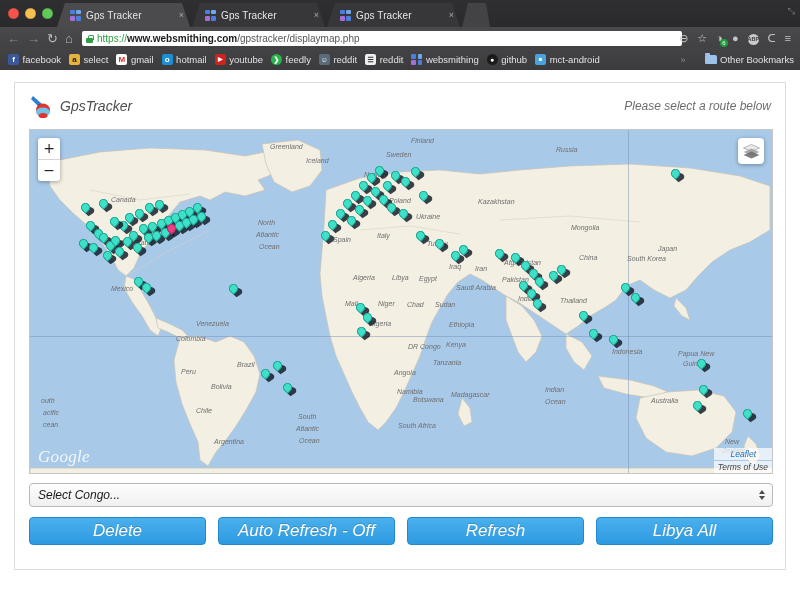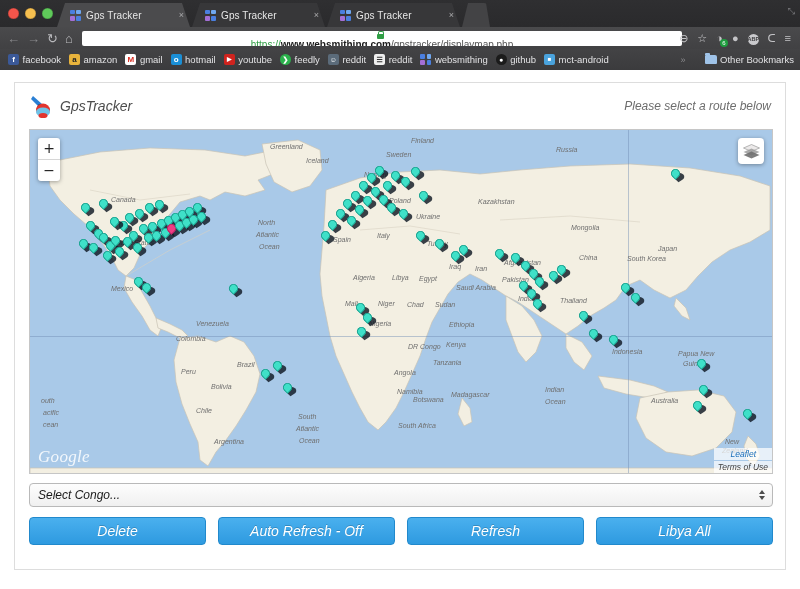--- a/index.html
+++ b/index.html
@@ -42,21 +42,21 @@
     text-overflow:ellipsis;flex:1;letter-spacing:.1px;}
   .tabclose{font-size:9px;color:#a9a9ab;margin-left:3px;flex:0 0 auto;}
   .winmin{position:absolute;right:5px;top:6px;color:#8d8d90;font-size:9px;}
 
   .navbar{position:absolute;left:0;top:27px;width:800px;height:22px;
     background:linear-gradient(#4a4a4c,#414143);display:flex;align-items:center;}
   .navicon{color:#b9b9bc;font-size:13px;margin-left:7px;flex:0 0 auto;line-height:1;}
   .navicon.dim{color:#8a8a8d;}
   .omnibox{position:absolute;left:82px;top:31px;width:600px;height:15px;
     background:#fff;border-radius:2px;display:flex;align-items:center;
-    padding:0 4px;box-sizing:border-box;flex-direction:column;}
+    padding:0 4px;box-sizing:border-box;}
   .lock{width:7px;height:8px;position:relative;margin-right:4px;flex:0 0 auto;}
   .lock b{position:absolute;left:0;bottom:0;width:7px;height:5px;background:#2f9e44;border-radius:1px;display:block;}
   .lock s{position:absolute;left:1.5px;top:0;width:4px;height:4px;border:1.3px solid #2f9e44;
     border-bottom:none;border-radius:2px 2px 0 0;display:block;}
   .url{font-size:10px;white-space:nowrap;overflow:hidden;}
   .url .sch{color:#2f9e44;}
   .url .host{color:#1b1b1b;font-weight:bold;}
   .url .path{color:#555;}
   .ombtns{position:absolute;right:0;top:27px;height:22px;display:flex;align-items:center;}
   .ombtn{color:#c4c4c7;font-size:11px;margin-right:9px;position:relative;}
@@ -122,21 +122,21 @@
     font-size:12px;color:#1a1a1a;padding:0 8px;line-height:22px;position:relative;}
   .steppers{position:absolute;right:7px;top:50%;transform:translateY(-50%);
     display:flex;flex-direction:column;gap:2px;}
   .steppers u{display:block;width:0;height:0;border-left:3px solid transparent;
     border-right:3px solid transparent;}
   .steppers u.up{border-bottom:4px solid #4c4c4c;}
   .steppers u.dn{border-top:4px solid #4c4c4c;}
 
   .btnrow{position:absolute;left:14px;top:434px;width:744px;height:28px;display:flex;gap:12px;}
   .btn{flex:1;border-radius:4px;background:linear-gradient(#4ab0ee,#2e9ae0);
-    border:1px solid #2189cc;box-sizing:border-box;color:#fff;font-size:14px;
+    border:1px solid #2189cc;box-sizing:border-box;color:#fff;font-size:17px;
     display:flex;align-items:center;justify-content:center;
     text-shadow:0 -1px 0 rgba(0,0,0,.18);}
 </style>
 </head>
 <body>
 
 <div class="app">
 
   <div class="chrome">
 
@@ -209,21 +209,21 @@
       <span class="ombtn">≡</span>
     </div>
 
     <div class="bmbar">
       <div class="bm">
           <span class="bmico" style="background:#3b5998">f</span>
           <span class="lbl">facebook</span>
         </div>
       <div class="bm">
           <span class="bmico" style="background:#e8b33c;color:#222">a</span>
-          <span class="lbl">amazon</span>
+          <span class="lbl">select</span>
         </div>
       <div class="bm">
           <span class="bmico" style="background:#fff;color:#d93025">M</span>
           <span class="lbl">gmail</span>
         </div>
       <div class="bm">
           <span class="bmico" style="background:#1a8fd6">o</span>
           <span class="lbl">hotmail</span>
         </div>
       <div class="bm">

